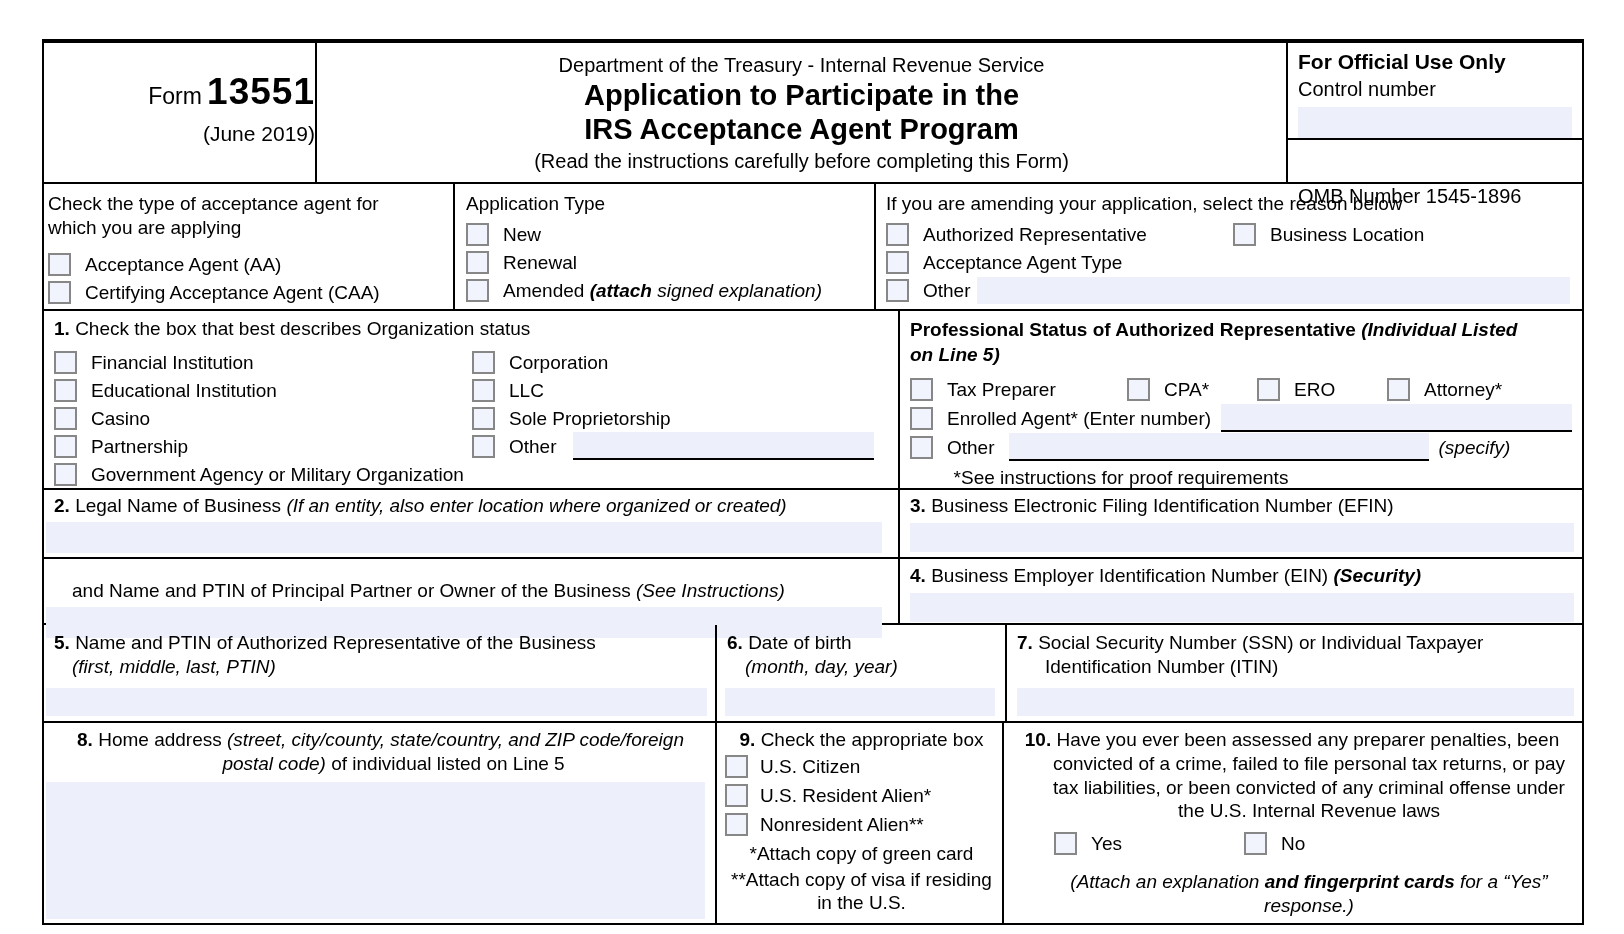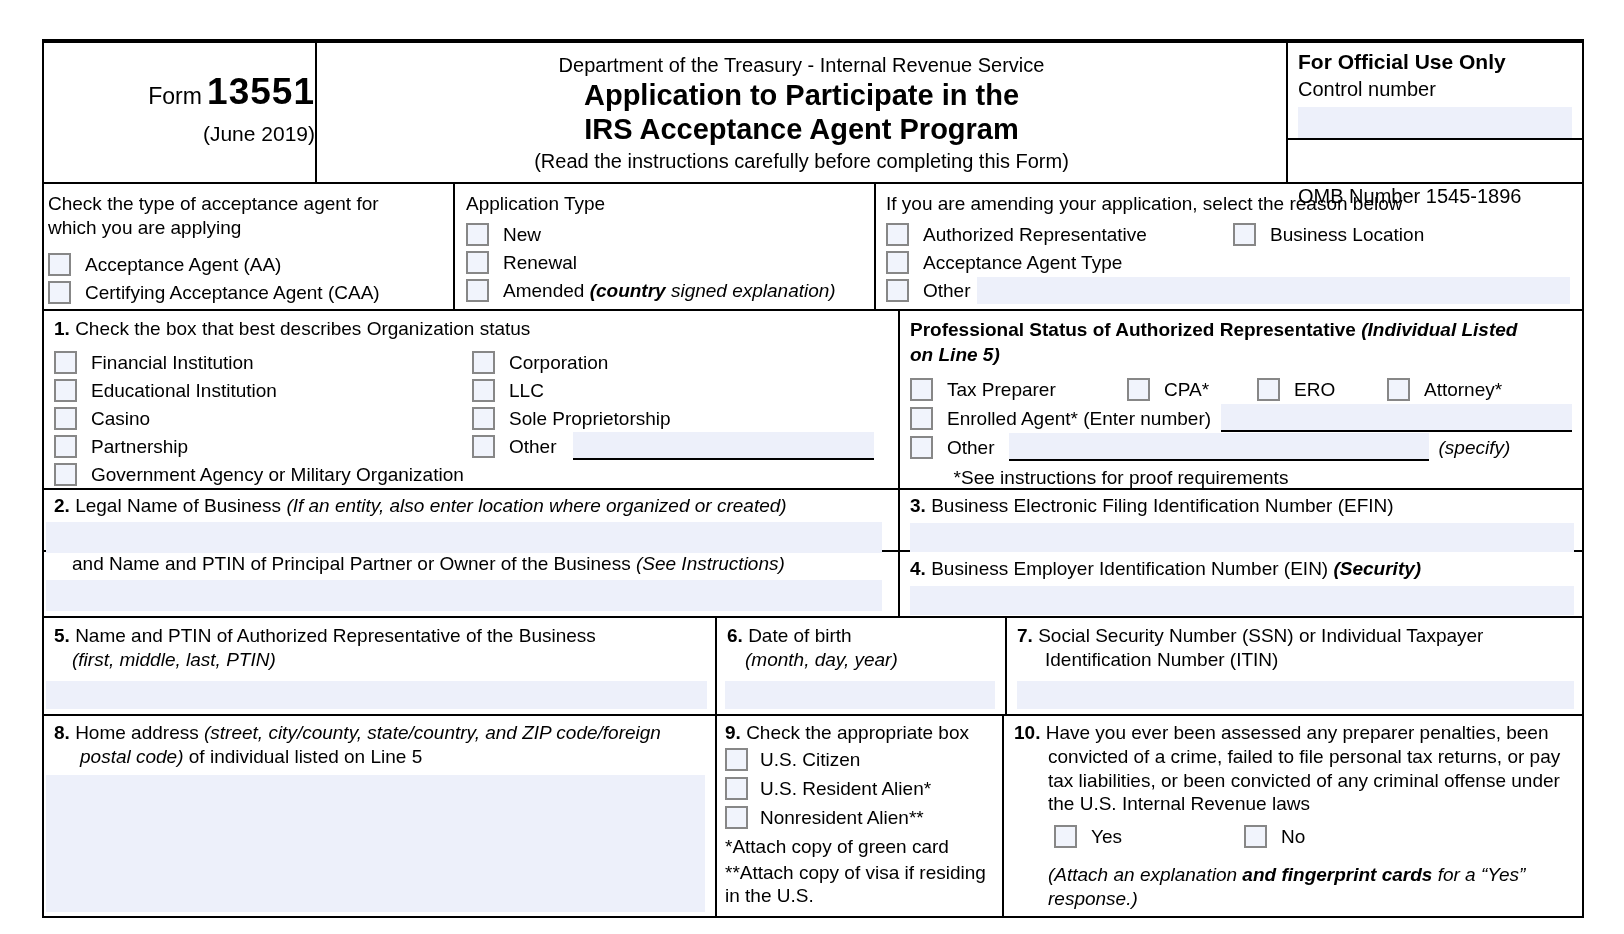--- a/index.html
+++ b/index.html
@@ -55,44 +55,44 @@
   .other-org-field{flex:1;height:26px;margin-left:16px;align-self:flex-end;margin-bottom:1px;}
   .c-prof{flex:1;padding:6px 10px 0;}
   .prof-title{max-width:620px;line-height:25px;margin-bottom:8px;}
   .prof-row{display:flex;align-items:center;height:29px;}
   .pw1{width:217px;}.pw2{width:130px;}.pw3{width:130px;}
   .enrolled-field{flex:1;height:26px;margin-left:10px;align-self:flex-end;margin-bottom:1px;}
   .other-prof-field{width:420px;height:26px;margin-left:14px;align-self:flex-end;margin-bottom:1px;}
   .specify{font-style:italic;margin-left:10px;}
   .prof-foot{text-align:center;padding-right:240px;margin-top:4px;}
   
-  .r3{height:62px;}
+  .r3{height:69px;}
   .r4{height:66px;}
   .c-l2a{width:856px;padding:4px 0 0;}
   .c-l2a .lbl, .c-l2b .lbl{padding:0 10px;}
-  .c-l2b{width:856px;padding:0 0 0;}
+  .c-l2b{width:856px;padding:20px 0 0;}
   .c-l2b .lbl{padding-left:28px;}
   .bigfield-l{height:31px;margin:4px 16px 0 2px;}
   .c-l3,.c-l4{flex:1;padding:4px 0 0;}
   .c-l3 .lbl,.c-l4 .lbl{padding:0 10px;}
   .bigfield-r{height:29px;margin:5px 8px 0 10px;}
   .c-l4{padding-top:5px;}
   
   .r5{height:98px;}
   .c5{width:673px;}
   .c6{width:290px;}
   .c7{flex:1;}
   .c5,.c6,.c7{padding:6px 8px 0 10px;}
   .sub{font-style:italic;padding-left:18px;}
   .hang28{padding-left:28px;text-indent:-28px;}
   .f5{height:28px;margin:9px 0 0 -8px;}
   .f6{height:28px;margin:9px 2px 0 -2px;}
   .f7{height:28px;margin:9px 0 0 0;}
   
-  .r6{height:200px;}
+  .r6{height:200px;text-align:center;}
   .c8{width:673px;padding:5px 8px 4px 10px;display:flex;flex-direction:column;}
   .hang26{padding-left:26px;text-indent:-26px;}
   .f8{flex:1;margin:6px 2px 0 -8px;}
   .c9{width:287px;padding:5px 4px 0 8px;}
   .c9 .opt{margin-top:1px;}
   .c9 .cb{margin-right:12px;}
   .c9 .foot{margin-top:3px;line-height:23px;}
   .c10{flex:1;padding:5px 12px 0 10px;}
   .hang34{padding-left:34px;text-indent:-34px;}
   .yesno{display:flex;align-items:center;margin:9px 0 0 40px;}
@@ -143,21 +143,21 @@
       <div class="opt">
         <span class="cb"></span>
         <span><span class="run-n">New</span></span>
       </div>
       <div class="opt">
         <span class="cb"></span>
         <span><span class="run-n">Renewal</span></span>
       </div>
       <div class="opt">
         <span class="cb"></span>
-        <span><span class="run-n">Amended </span><span class="run-bi">(country</span><span class="run-i"> signed explanation)</span></span>
+        <span><span class="run-n">Amended </span><span class="run-bi">(attach</span><span class="run-i"> signed explanation)</span></span>
       </div>
     </div>
     <div class="cell c-amending">
       <div class="hdr">If you are amending your application, select the reason below</div>
       <div class="flexrow">
         <span class="pair w347">
           <span class="cb"></span>
           <span>Authorized Representative</span>
         </span>
         <span class="pair">

